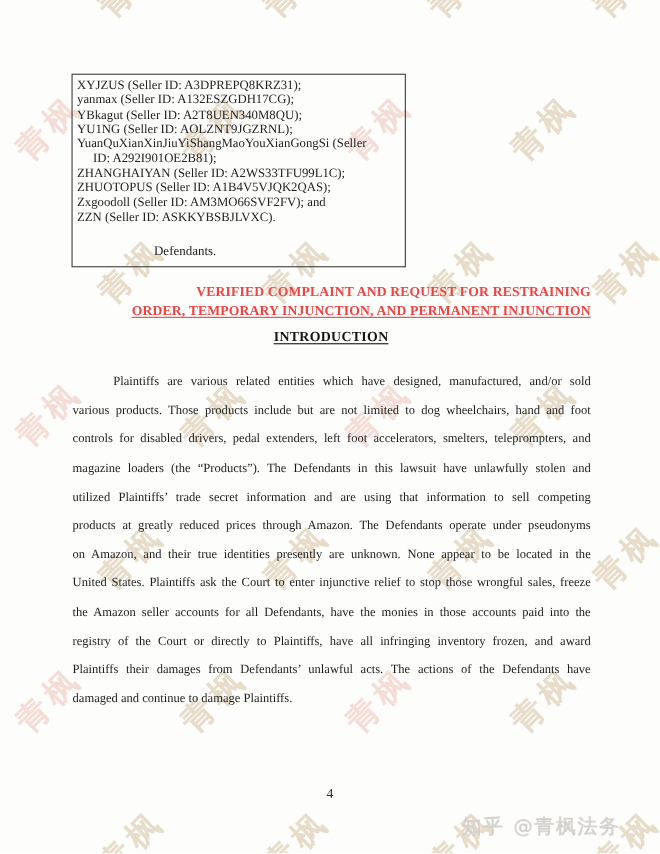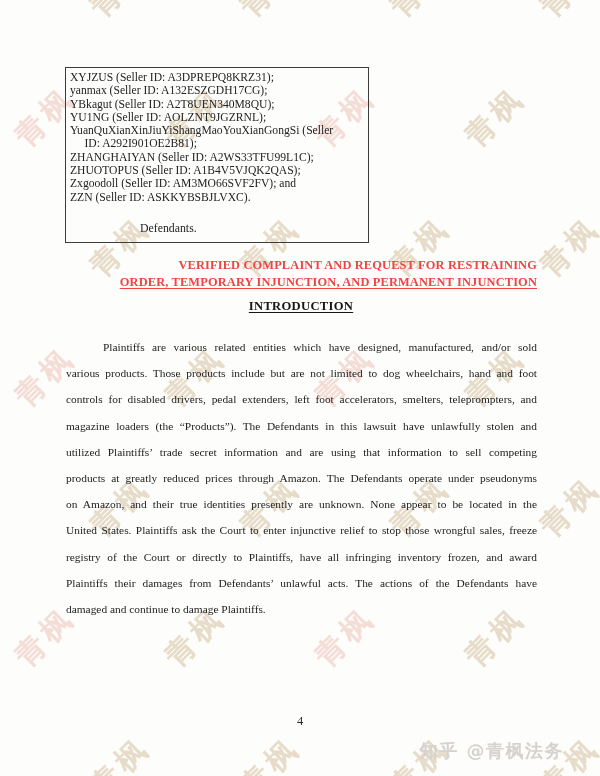--- a/index.html
+++ b/index.html
@@ -118,20 +118,21 @@
 
   <div class="paragraph">
       <div class="para-line">Plaintiffs are various related entities which have designed, manufactured, and/or sold</div>
       <div class="para-line">various products.  Those products include but are not limited to dog wheelchairs, hand and foot</div>
       <div class="para-line">controls for disabled drivers, pedal extenders, left foot accelerators, smelters, teleprompters, and</div>
       <div class="para-line">magazine loaders (the “Products”).  The Defendants in this lawsuit have unlawfully stolen and</div>
       <div class="para-line">utilized Plaintiffs’ trade secret information and are using that information to sell competing</div>
       <div class="para-line">products at greatly reduced prices through Amazon.  The Defendants operate under pseudonyms</div>
       <div class="para-line">on Amazon, and their true identities presently are unknown. None appear to be located in the</div>
       <div class="para-line">United States.  Plaintiffs ask the Court to enter injunctive relief to stop those wrongful sales, freeze</div>
+      <div class="para-line">the Amazon seller accounts for all Defendants, have the monies in those accounts paid into the</div>
       <div class="para-line">registry of the Court or directly to Plaintiffs, have all infringing inventory frozen, and award</div>
       <div class="para-line">Plaintiffs their damages from Defendants’ unlawful acts.  The actions of the Defendants have</div>
       <div class="para-line">damaged and continue to damage Plaintiffs.</div>
     </div>
 
   <div class="page-number">4</div>
 
   <div class="credit">知乎 @青枫法务</div>
 
 </div>

